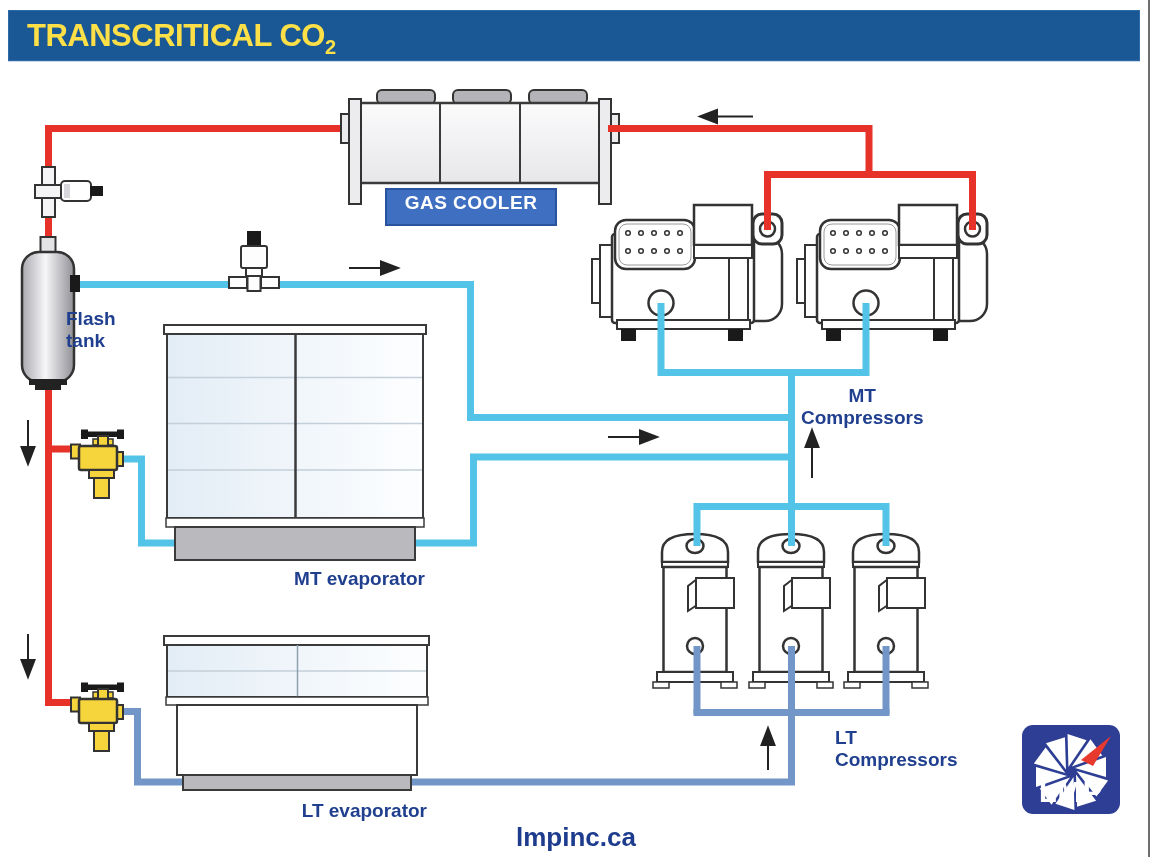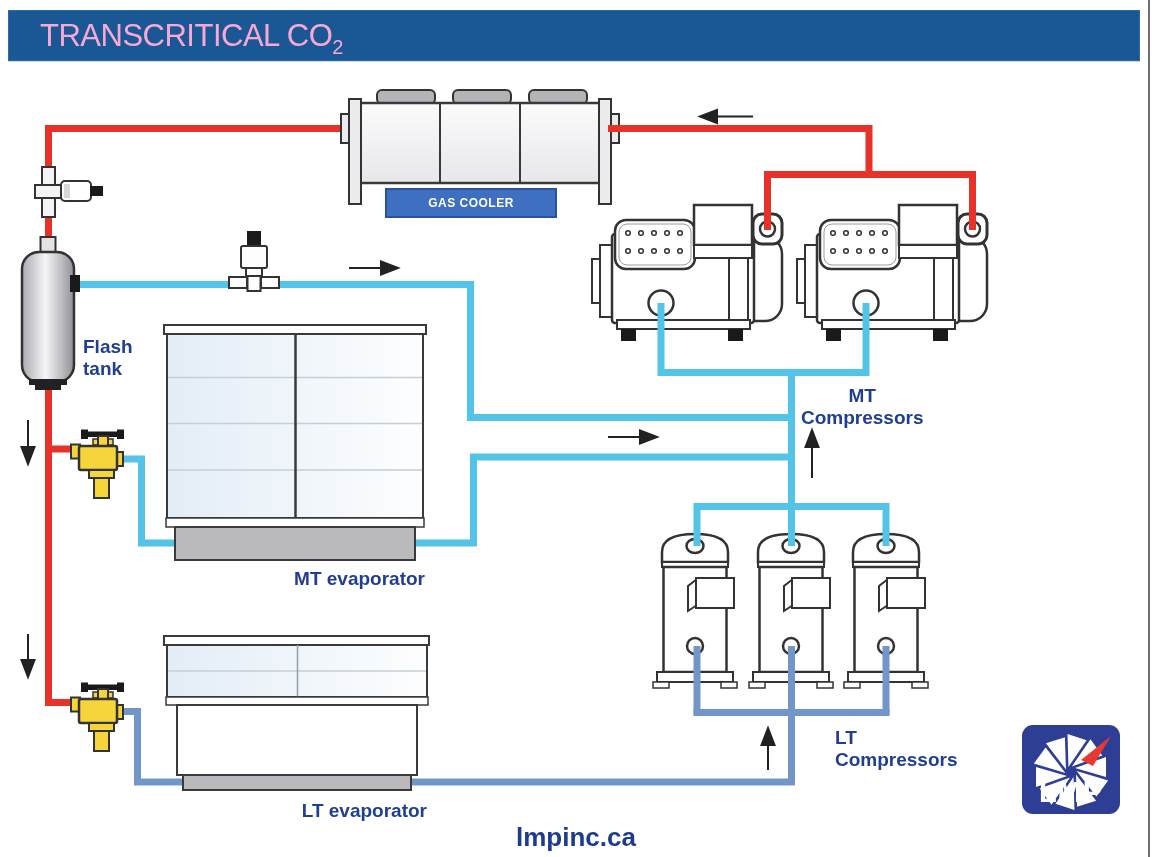--- a/index.html
+++ b/index.html
@@ -4,36 +4,36 @@
 <style>
   html,body{margin:0;padding:0;background:#ffffff;}
   body{width:1152px;height:857px;position:relative;overflow:hidden;
        font-family:"Liberation Sans",sans-serif;}
   .page{position:absolute;inset:0;}
   svg{display:block;}
   .diagram{position:absolute;left:0;top:0;}
 
   
   .titlebar{position:absolute;left:8px;top:10px;width:1132px;height:51px;
-    background:#1a5795;color:#f9a8d4;font-weight:normal;font-size:31px;line-height:51px;
-    padding-left:32px;box-sizing:border-box;letter-spacing:-0.5px;
+    background:#1a5795;color:#fde047;font-weight:bold;font-size:31px;line-height:51px;
+    padding-left:19px;box-sizing:border-box;letter-spacing:-0.5px;
     box-shadow:0 1px 0 #c9d6e6, inset 0 0 0 1px #2f6aa6;}
   .titlebar sub{font-size:20px;vertical-align:-8px;line-height:0;}
 
   
   .label{position:absolute;color:#20408f;font-weight:600;font-size:19px;line-height:22px;}
-  .lbl-flash{left:83px;top:308px;margin-top:28px;}
+  .lbl-flash{left:66px;top:308px;}
   .lbl-mtevap{left:167px;top:568px;width:258px;text-align:right;}
   .lbl-ltevap{left:167px;top:800px;width:260px;text-align:right;}
   .lbl-mtcomp{left:801px;top:385px;text-align:center;}
   .lbl-ltcomp{left:835px;top:727px;}
 
-  .gascooler-box{position:absolute;left:385px;top:188px;width:172px;height:30px;
+  .gascooler-box{position:absolute;left:385px;top:188px;width:172px;height:38px;
     background:#3e6fc1;border:2px solid #2a539f;box-sizing:border-box;
-    color:#ffffff;font-weight:bold;font-size:12px;line-height:26px;text-align:center;
+    color:#ffffff;font-weight:bold;font-size:19px;line-height:26px;text-align:center;
     letter-spacing:0.5px;}
 
   .footer{position:absolute;left:436px;top:822px;width:280px;text-align:center;
     color:#1e3c8e;font-weight:bold;font-size:26px;}
 
   
   .logo{position:absolute;left:1022px;top:725px;width:98px;height:89px;
     background:#2d3e94;border-radius:11px;}
   .logo-text{position:absolute;left:0;bottom:5px;width:100%;text-align:center;
     color:#ffffff;font-weight:bold;font-size:29px;letter-spacing:1px;}

